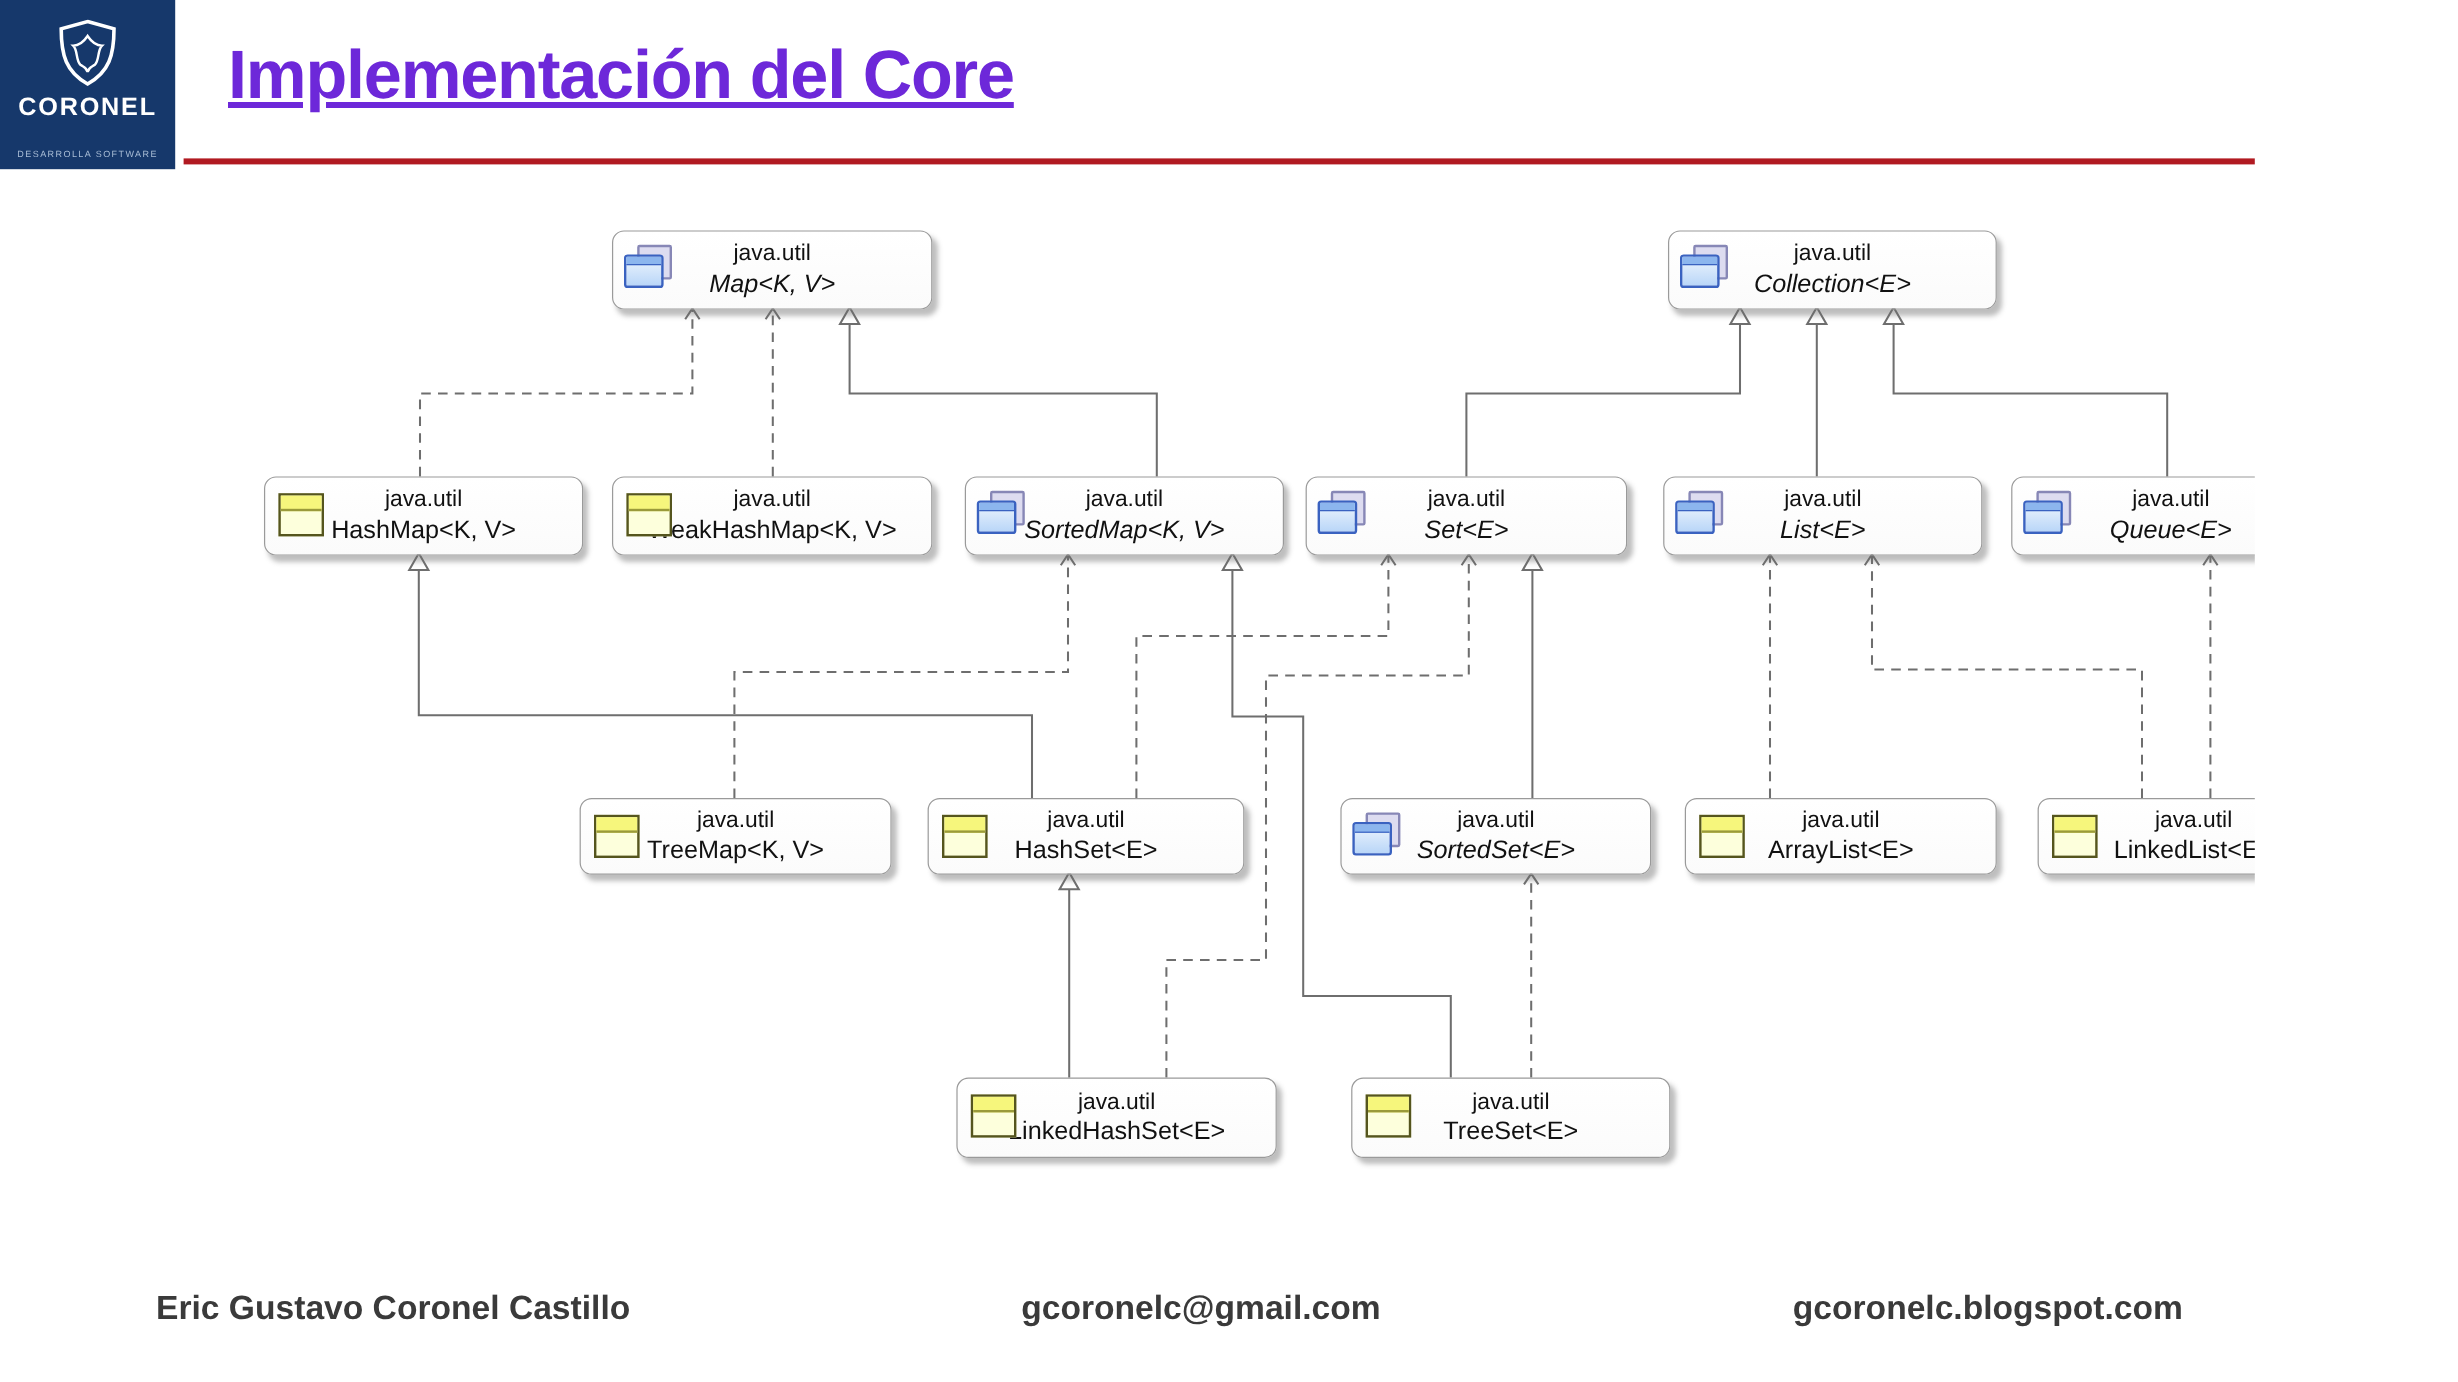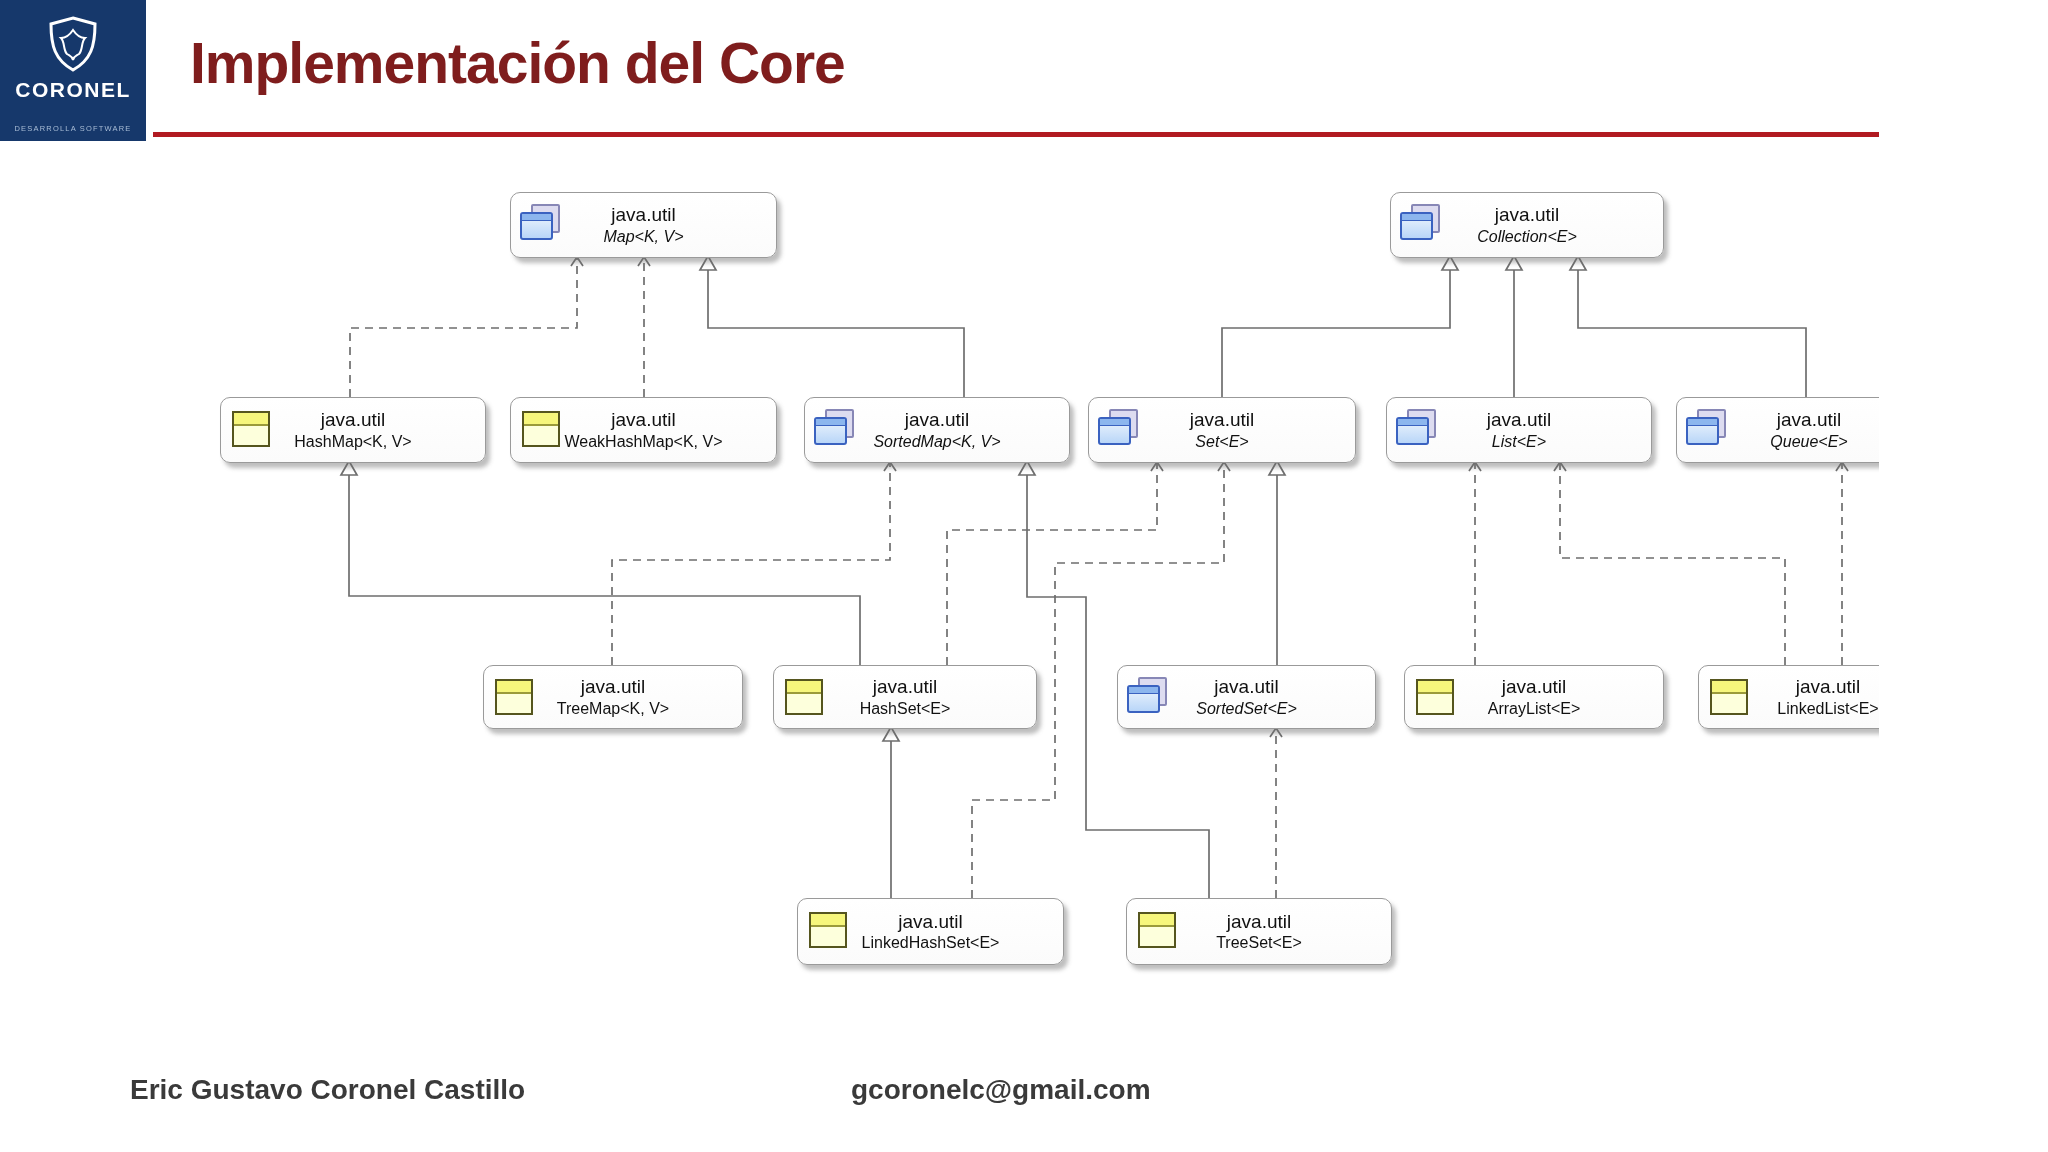--- a/index.html
+++ b/index.html
@@ -19,21 +19,21 @@
   .edge{fill:none;stroke:#6e6e6e;stroke-width:1.7;}
   .edge.dashed{stroke-dasharray:8 6;}
   .arrow-tri{fill:#ffffff;stroke:#6e6e6e;stroke-width:1.7;}
   .arrow-v{fill:none;stroke:#6e6e6e;stroke-width:1.7;}
   .node{position:absolute;background:linear-gradient(#ffffff,#fbfbfb);
         border:1.6px solid #9a9a9a;border-radius:10px;
         box-shadow:4px 5px 4px rgba(110,110,110,0.45);
         display:flex;flex-direction:column;align-items:center;justify-content:center;
         line-height:1.2;white-space:nowrap;}
   .node .pkg{font-size:19px;color:#111;}
-  .node .cls{font-size:16px;color:#111;}
+  .node .cls{font-size:21px;color:#111;}
   .node.interface .cls{font-style:italic;}
   .icon{position:absolute;left:9px;top:11px;width:42px;height:38px;}
   
   .win-back{position:absolute;right:2px;top:0;width:25px;height:25px;background:#dddcf0;
             border:2px solid #8787b6;border-radius:2px;}
   .win-front{position:absolute;left:0;bottom:2px;width:29px;height:24px;
              background:linear-gradient(#eef5fd,#b9d6f8);border:2px solid #3a62c0;border-radius:3px;}
   .win-bar{position:absolute;left:0;top:0;right:0;height:6px;background:#8cb6ee;
            border-bottom:1px solid #3a62c0;}
   
@@ -54,21 +54,21 @@
 
   <div id="logo" style="background: rgb(22, 56, 107);">
     <svg class="shield" viewBox="0 0 52 56">
       <path d="M26 2 L48 8 C48 30 44 44 26 54 C8 44 4 30 4 8 Z" fill="none" stroke="#ffffff" stroke-width="3"></path>
       <path d="M26 14 C22 20 18 22 14 22 C18 26 16 34 20 38 C23 40 25 40 26 44 C27 40 29 40 32 38 C36 34 34 26 38 22 C34 22 30 20 26 14 Z" fill="none" stroke="#ffffff" stroke-width="2"></path>
     </svg>
     <div class="brand">CORONEL</div>
     <div class="tagline">DESARROLLA SOFTWARE</div>
   </div>
 
-  <div id="page-title" style="color: #7f1d1d;">Implementación del Core</div>
+  <div id="page-title" style="color: #6d28d9; text-decoration: underline;">Implementación del Core</div>
   <div id="title-rule" style="background: rgb(177, 26, 33);"></div>
 
   <svg id="edges" viewBox="0 0 2048 1152" xmlns="http://www.w3.org/2000/svg">
       <path d="M350 397 L 350 328 L 577 328 L 577 258" class="edge dashed"></path>
       <path d="M571 266 L577 257 L583 266" class="arrow-v"></path>
       <path d="M644 397 L 644 258" class="edge dashed"></path>
       <path d="M638 266 L644 257 L650 266" class="arrow-v"></path>
       <path d="M964 397 L 964 328 L 708 328 L 708 269" class="edge solid"></path>
       <polygon points="708,256 700,270 716,270" class="arrow-tri"></polygon>
       <path d="M1222 397 L 1222 328 L 1450 328 L 1450 269" class="edge solid"></path>
@@ -241,13 +241,14 @@
             <span class="cls-top"></span>
           </span>
         </span>
         <span class="pkg">java.util</span>
         <span class="cls">TreeSet&lt;E&gt;</span>
       </div>
     </div>
 
   <div id="footer-email" class="footer-item">gcoronelc@gmail.com</div>
   <div id="footer-author" class="footer-item">Eric Gustavo Coronel Castillo</div>
+  <div id="footer-website" class="footer-item">gcoronelc.blogspot.com</div>
 </div>
 
 </body></html>

